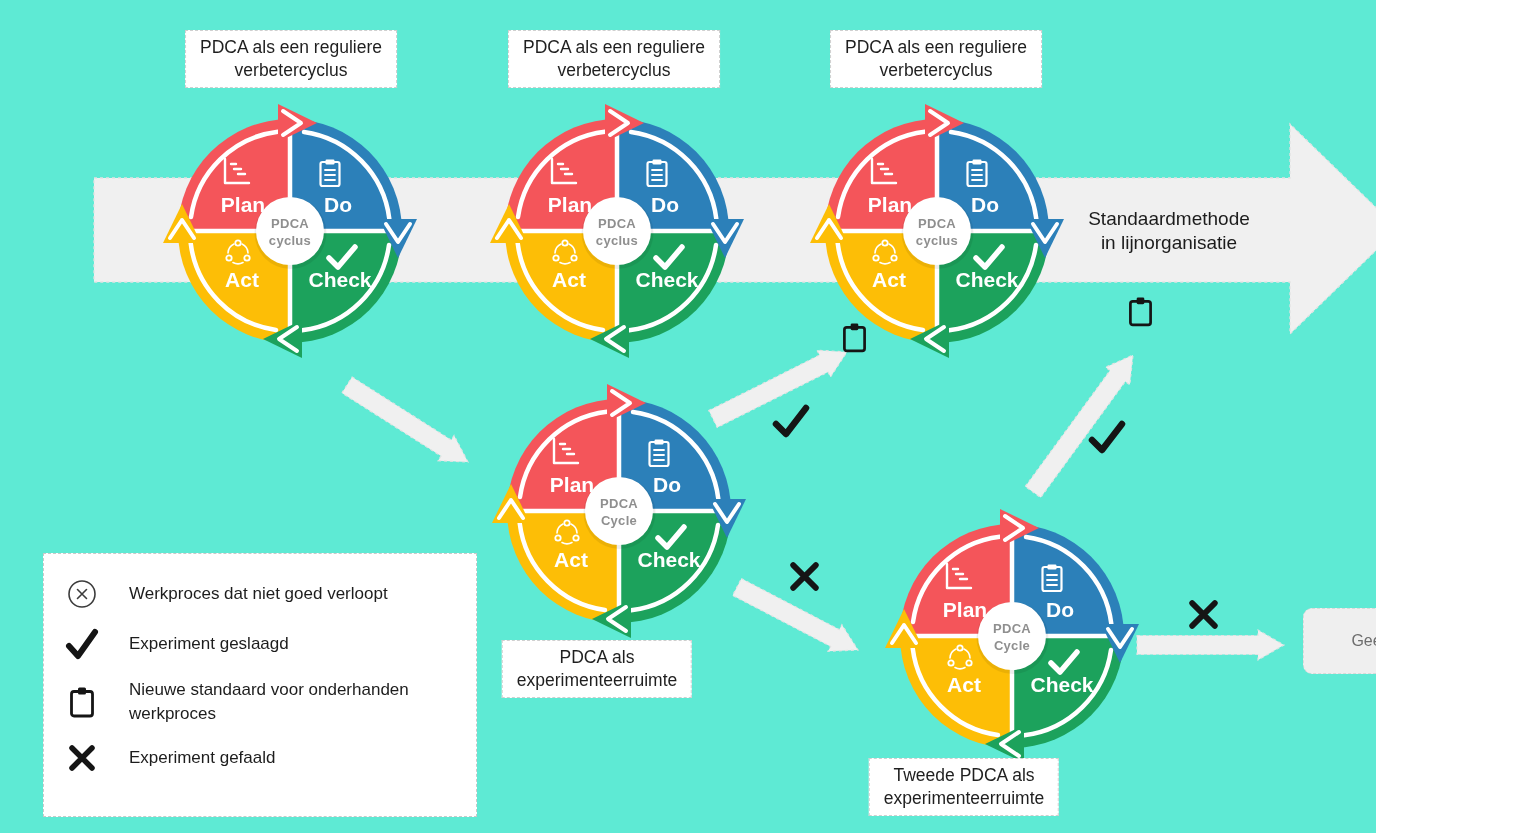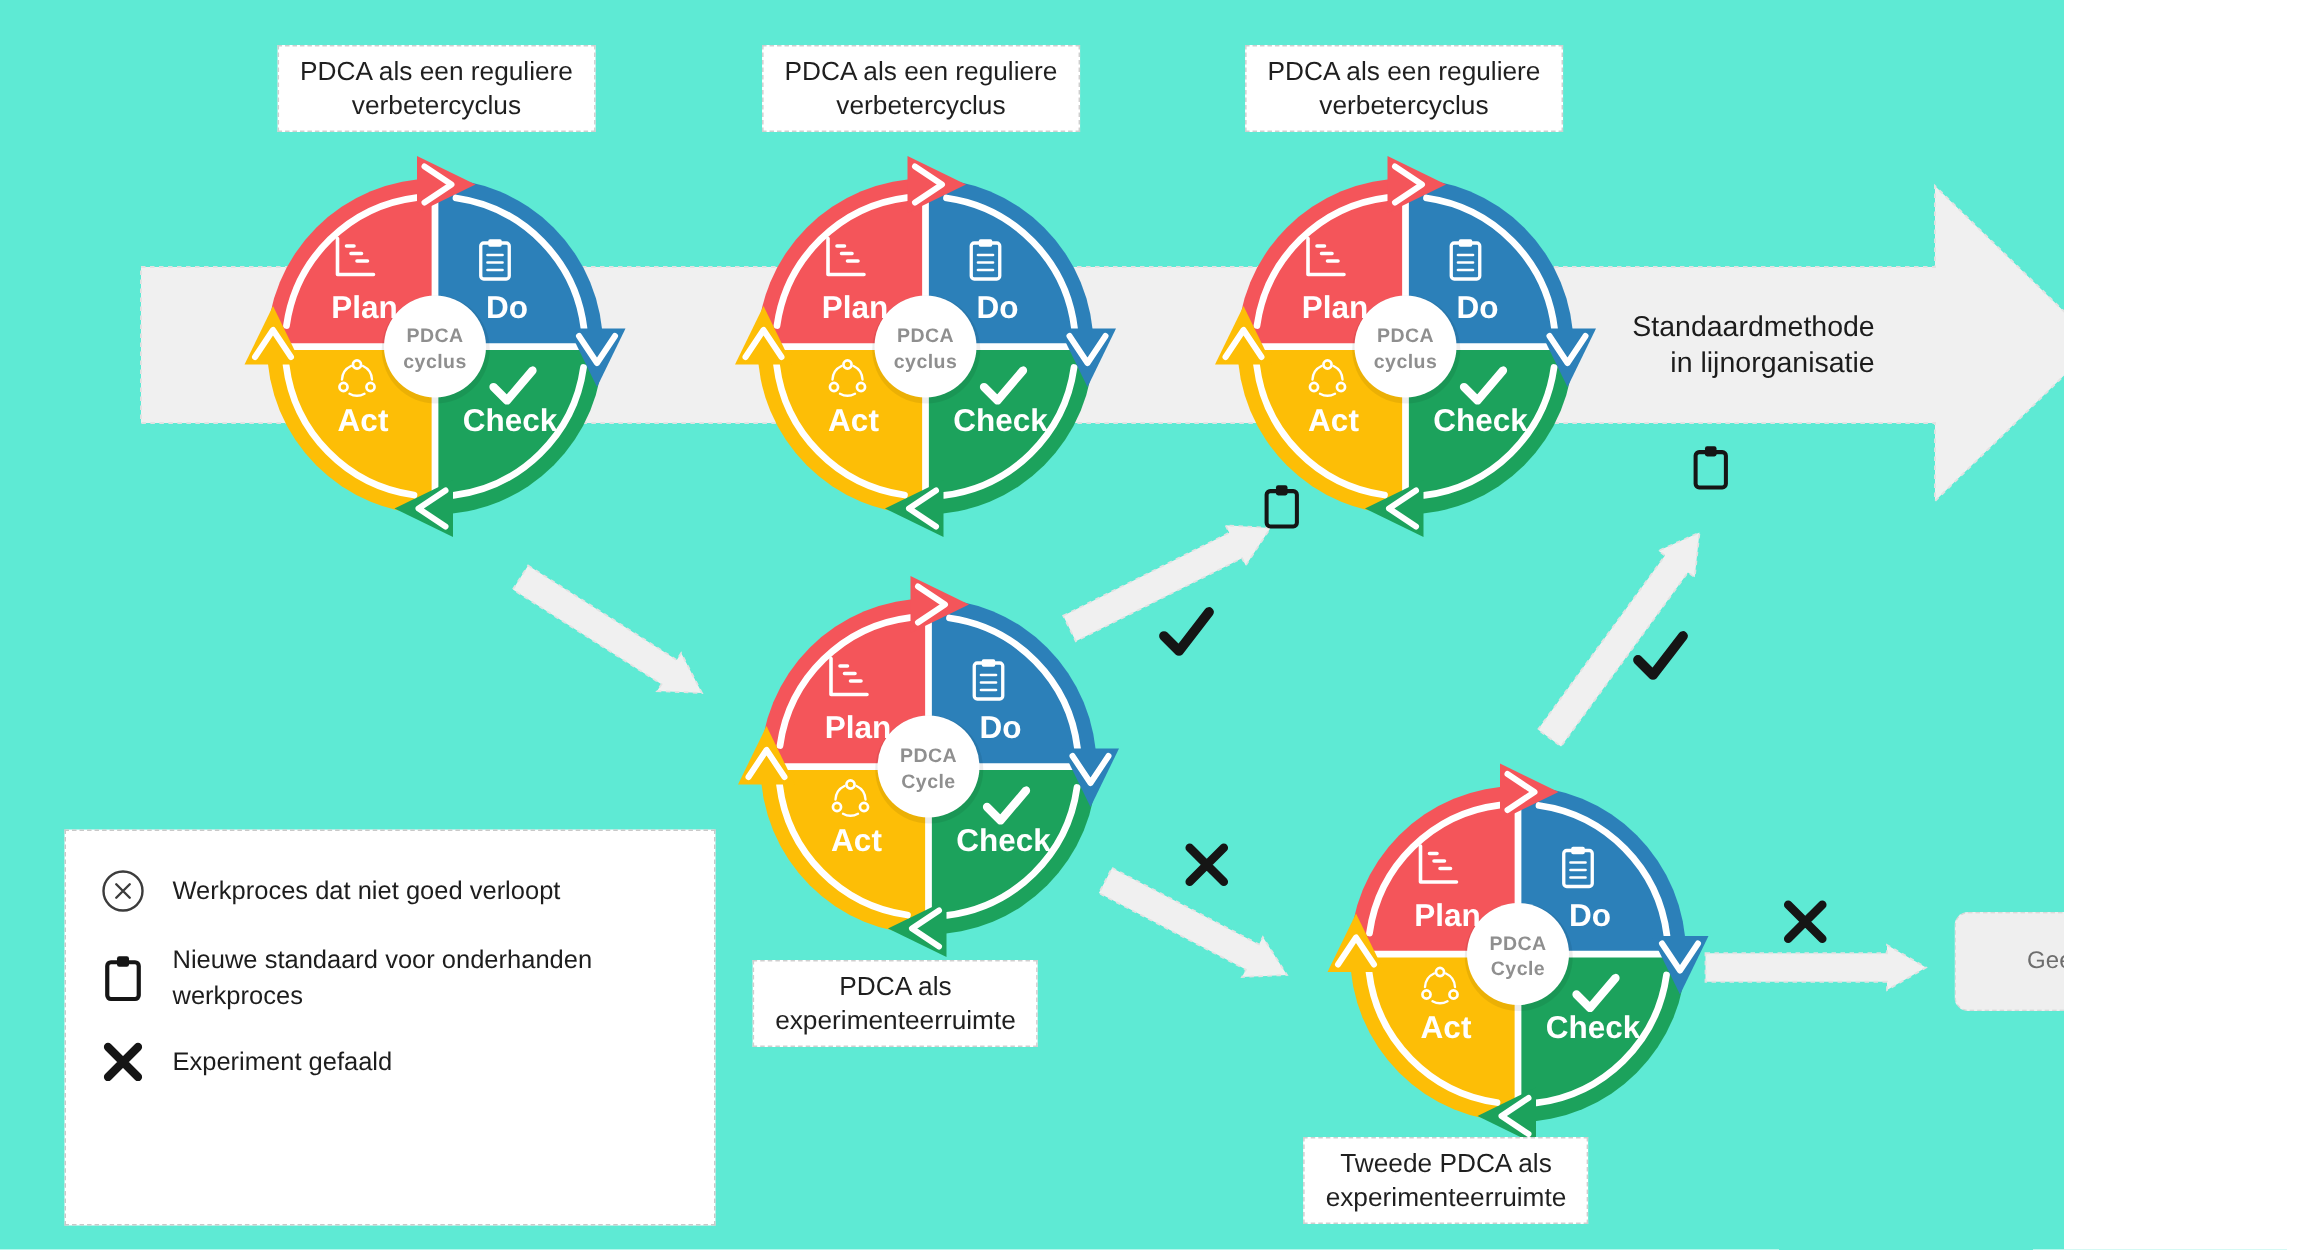--- a/index.html
+++ b/index.html
@@ -13,33 +13,33 @@
   .cycle svg .ql{font-size:21px;font-weight:700;fill:#fff;text-anchor:middle;}
   .cycle svg .ctr{font-size:13px;font-weight:600;fill:#8f8f8f;text-anchor:middle;letter-spacing:.3px;}
   .title-box,.label-box{
     position:absolute;z-index:4;transform:translateX(-50%);
     border:1px dashed #cfcfcf;background:#fff;
     padding:5px 14px;text-align:center;
     font-size:17.5px;line-height:23px;color:#1f1f1f;white-space:nowrap;
   }
   .band-label{
     position:absolute;z-index:2;transform:translateX(-50%);
-    text-align:right;font-size:19px;line-height:24px;color:#1c1c1c;white-space:nowrap;
+    text-align:center;font-size:19px;line-height:24px;color:#1c1c1c;white-space:nowrap;
   }
   .mark{position:absolute;z-index:5;line-height:0;}
   .outcome-box{
     position:absolute;z-index:4;display:flex;align-items:center;justify-content:center;
     background:#efefef;border:1px dashed #d9d9d9;border-radius:9px;
     font-size:16px;color:#6d6d6d;
   }
   .legend{
     position:absolute;z-index:4;border:1px dashed #c9c9c9;background:#fff;
     box-sizing:border-box;padding:24px 22px 10px 20px;
   }
-  .legend-row{display:flex;align-items:center;gap:15px;margin-bottom:18px;}
+  .legend-row{display:flex;align-items:center;gap:29px;margin-bottom:18px;}
   .legend-icon{width:36px;min-width:36px;display:flex;justify-content:center;line-height:0;}
   .legend-label{font-size:17px;line-height:24px;color:#1d1d1d;max-width:330px;}
 </style>
 </head>
 <body>
 
 <div id="canvas">
 
   <svg id="flow-arrows" width="1536" height="833" viewBox="0 0 1536 833">
       <path d="M94,178 L1290,178 L1290,124 L1398,229 L1290,334 L1290,282 L94,282 Z" fill="#F0F0F0" stroke="#E2E2E2" stroke-width="1.3" stroke-dasharray="3 3"></path>
@@ -427,20 +427,28 @@
 
   <div class="legend" style="left:43px;top:553px;width:434px;height:264px">
     <div class="legend-row">
       <span class="legend-icon">
         <svg width="32" height="32" viewBox="0 0 32 32">
             <circle cx="16" cy="16" r="13" fill="none" stroke="#3c3c3c" stroke-width="1.6"></circle>
             <path d="M11.5,11.5 L20.5,20.5 M20.5,11.5 L11.5,20.5" stroke="#3c3c3c" stroke-width="1.6" stroke-linecap="round"></path>
           </svg>
       </span>
       <span class="legend-label">Werkproces dat niet goed verloopt</span>
+    </div>
+    <div class="legend-row">
+      <span class="legend-icon">
+        <svg width="34" height="32" viewBox="0 0 34 32">
+            <path d="M4,18 L13,28 L30,4" fill="none" stroke="#151515" stroke-width="6" stroke-linecap="round" stroke-linejoin="round"></path>
+          </svg>
+      </span>
+      <span class="legend-label">Experiment geslaagd</span>
     </div>
     <div class="legend-row">
       <span class="legend-icon">
         <svg width="26" height="32" viewBox="0 0 26 32">
             <rect x="2.5" y="5.5" width="21" height="24.5" rx="2.5" fill="none" stroke="#151515" stroke-width="2.8"></rect>
             <rect x="9" y="1.5" width="8" height="7" rx="1.5" fill="#151515"></rect>
           </svg>
       </span>
       <span class="legend-label">Nieuwe standaard voor onderhanden werkproces</span>
     </div>

